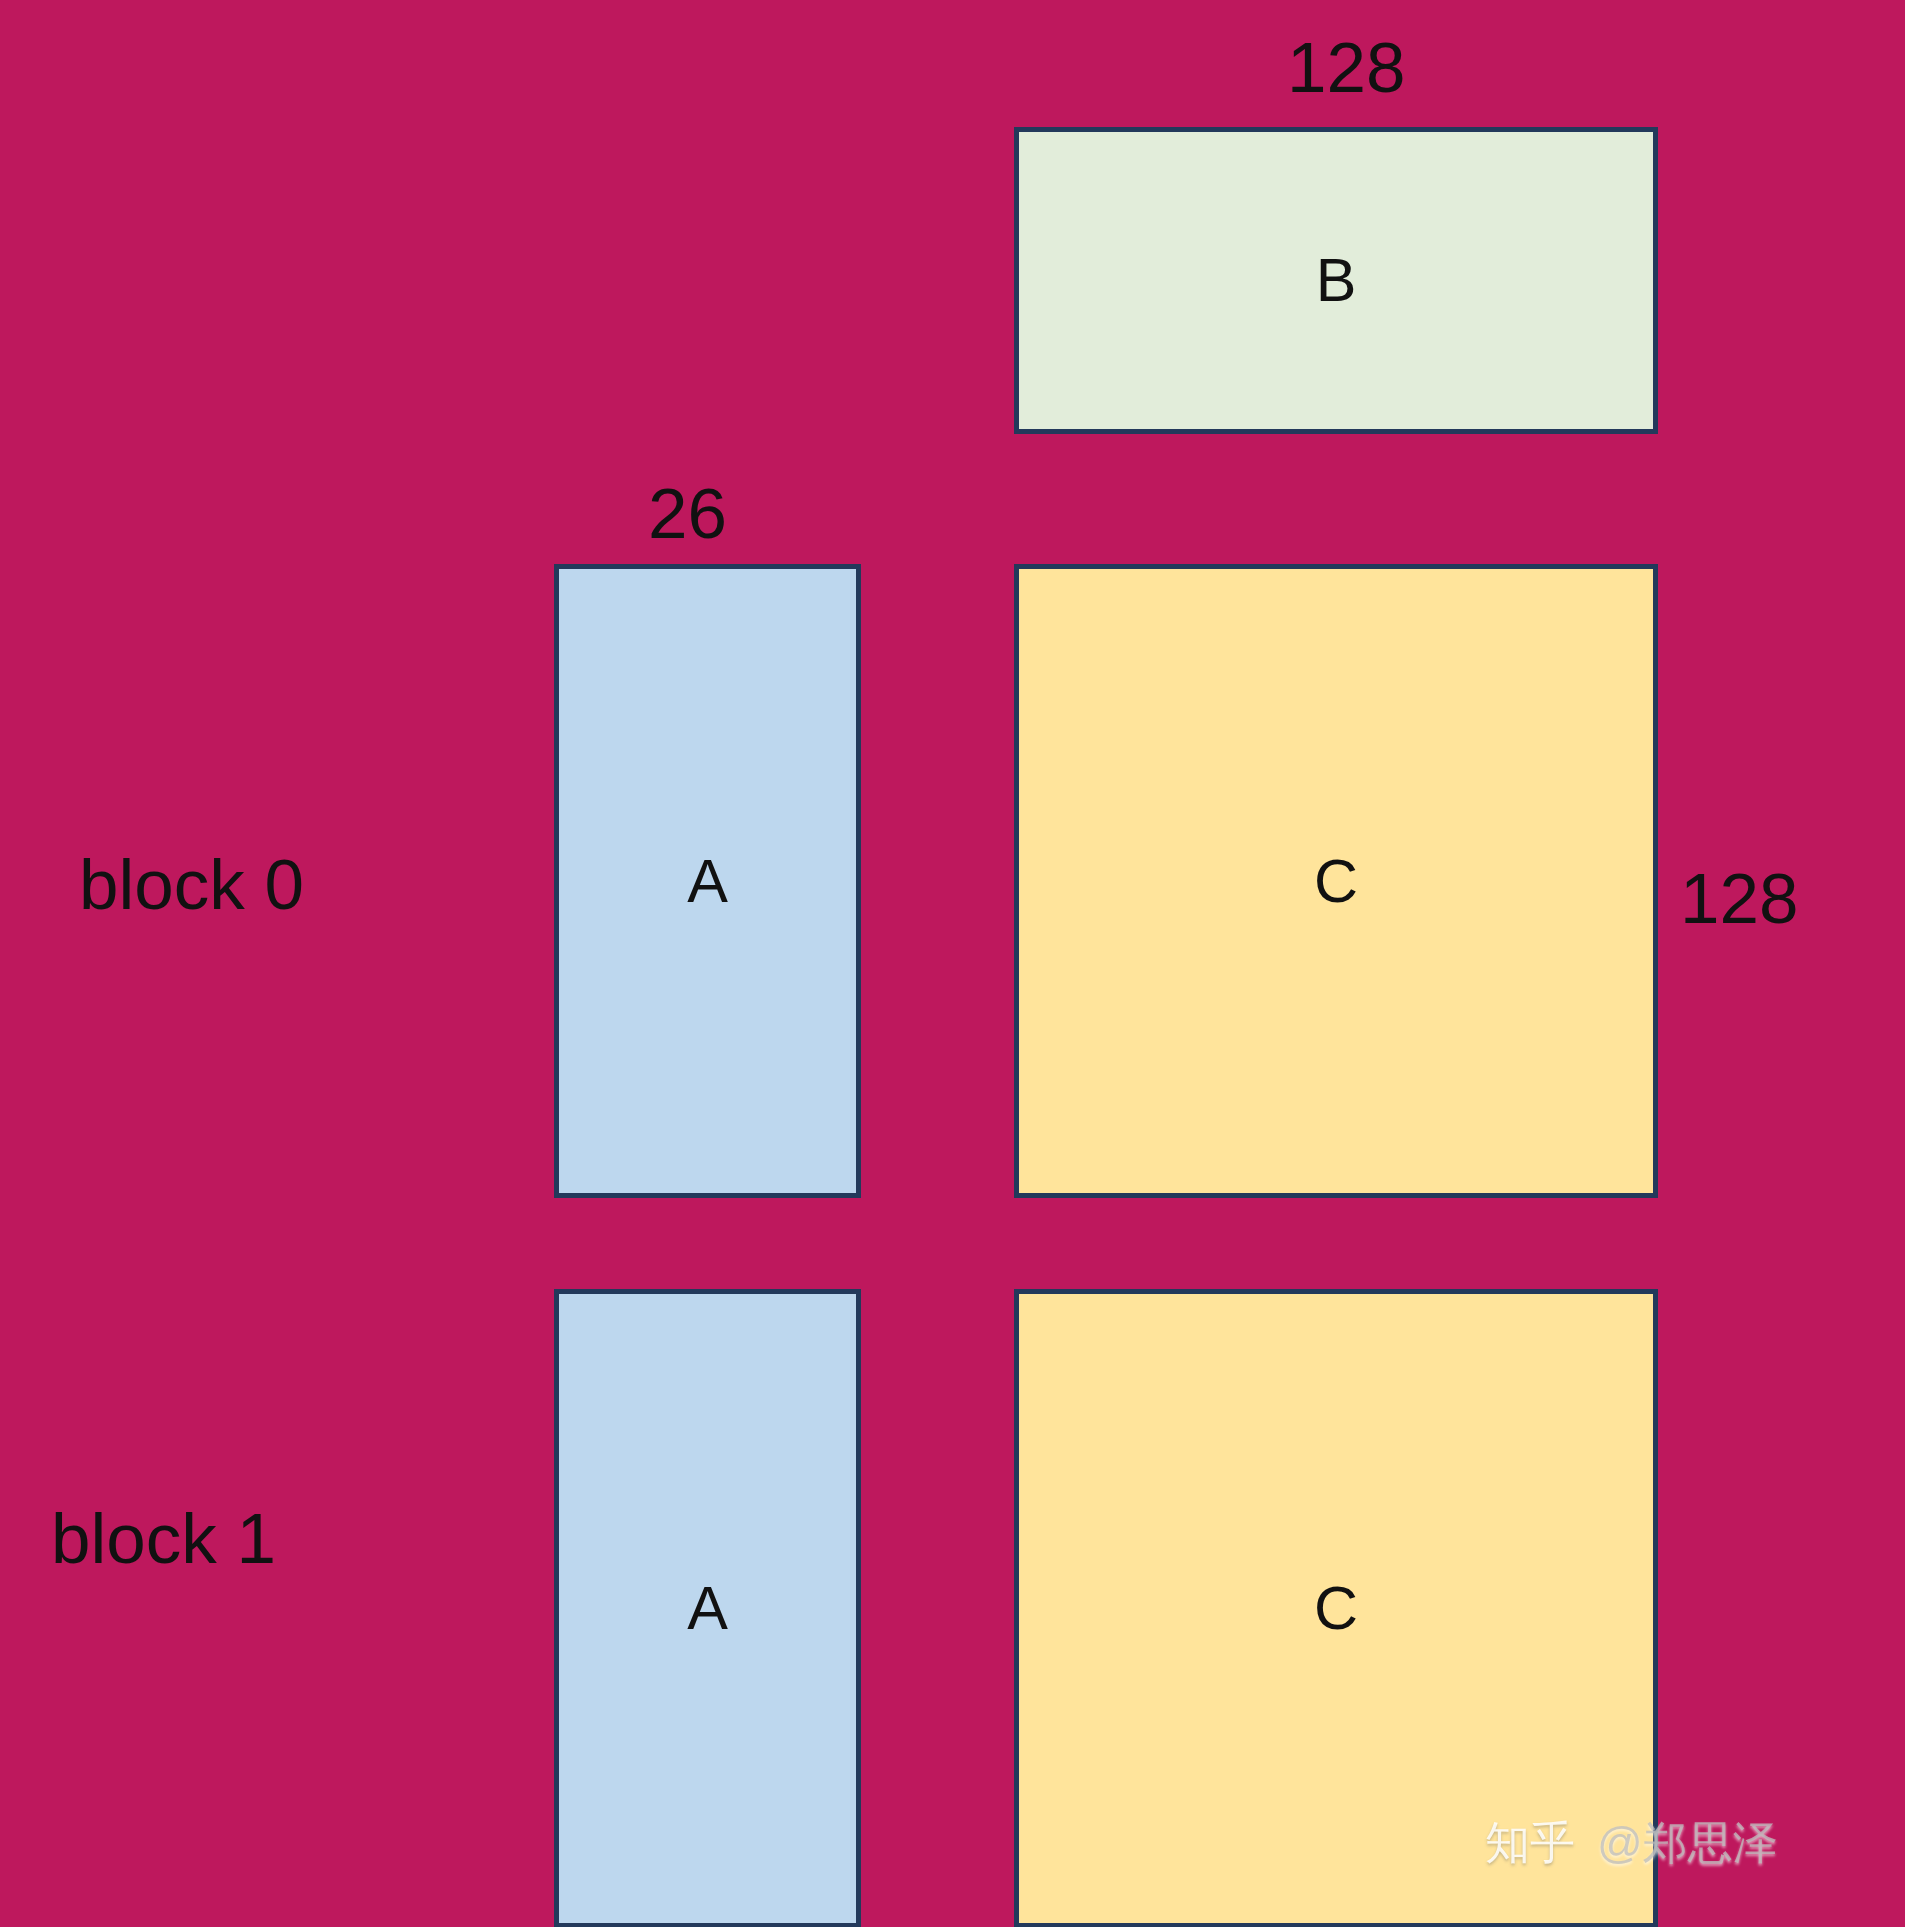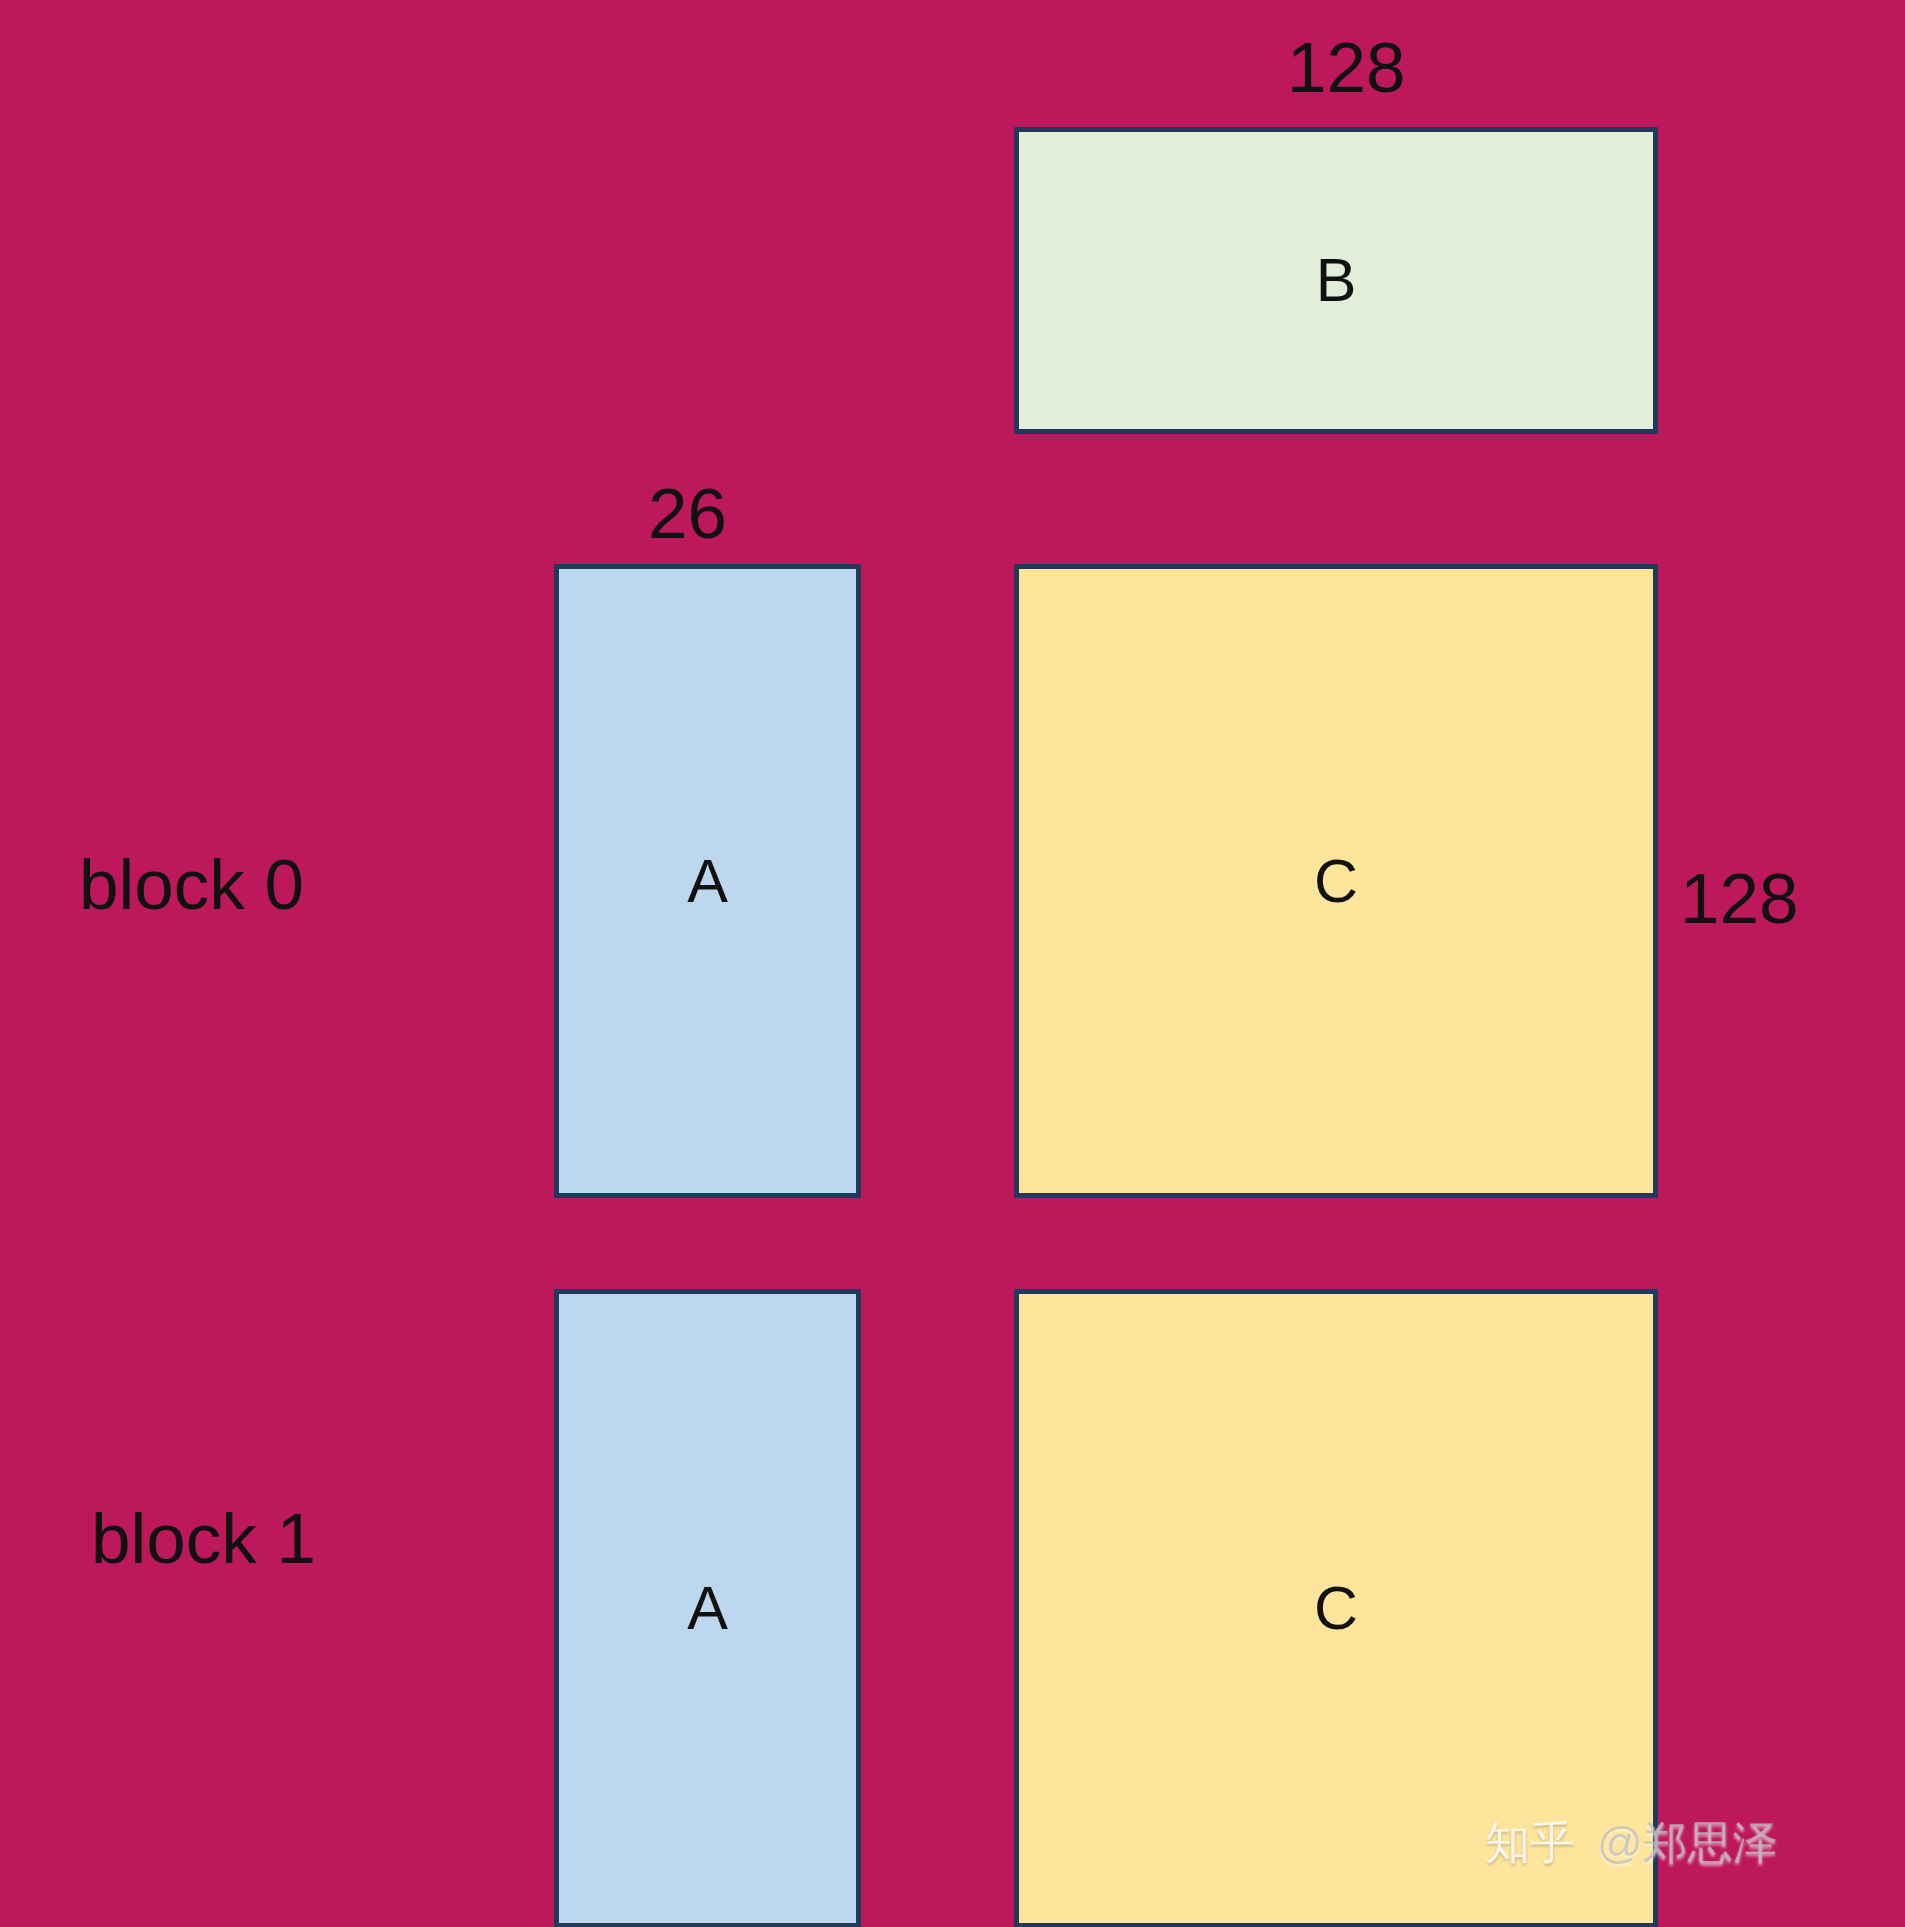--- a/index.html
+++ b/index.html
@@ -52,21 +52,21 @@
   #box-a0 { left: 554px; top: 564px;  width: 307px; height: 634px; background: #BDD7EE; }
   #box-c0 { left: 1014px; top: 564px; width: 644px; height: 634px; background: #FFE49B; }
   #box-a1 { left: 554px; top: 1289px; width: 307px; height: 639px; background: #BDD7EE; }
   #box-c1 { left: 1014px; top: 1289px; width: 644px; height: 639px; background: #FFE49B; }
 
   #dim-top-128 { left: 1287px; top: 32px; }
   #dim-64      { left: 648px;  top: 478px; }
   #dim-right-128 { left: 1680px; top: 863px; }
 
   #label-block0 { left: 51px; top: 849px; margin-left: 28px; }
-  #label-block1 { left: 51px; top: 1503px; margin-left: 40px; }
+  #label-block1 { left: 51px; top: 1503px; }
 
   
   #watermark {
     position: absolute;
     left: 1485px;
     top: 1820px;
     display: flex;
     align-items: center;
     gap: 22px;
     font-size: 45px;

